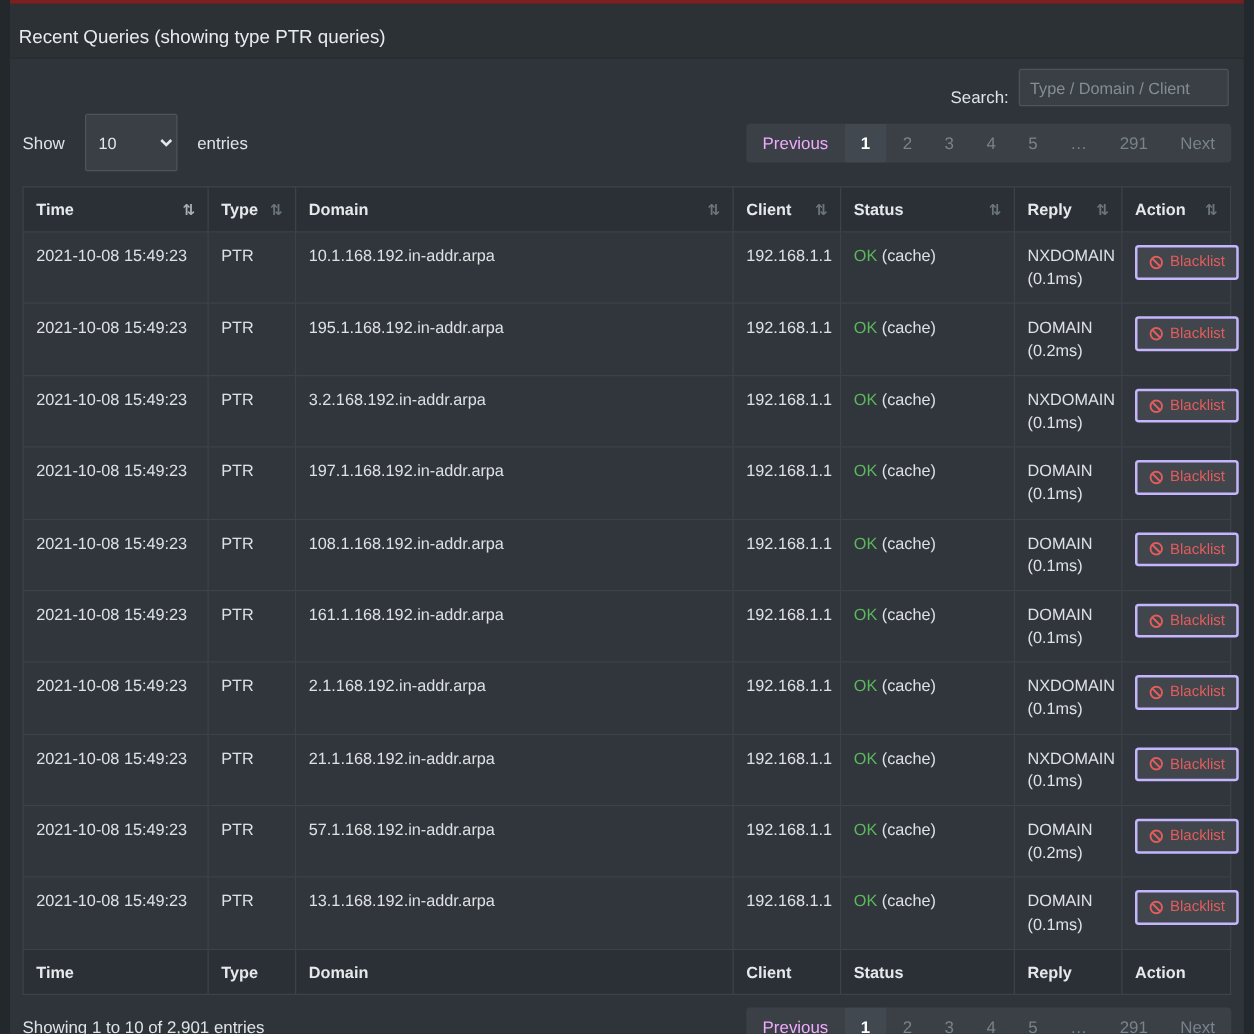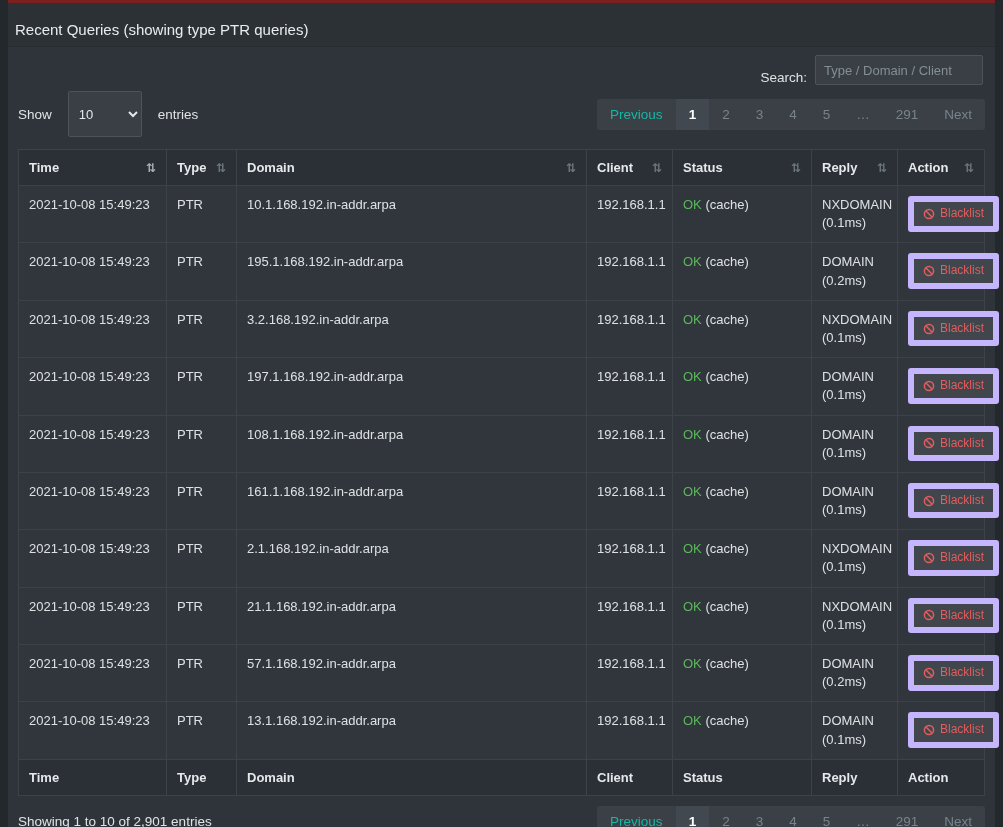--- a/index.html
+++ b/index.html
@@ -66,21 +66,21 @@
 
   .pagination {
     display: flex;
     background: #3a4046;
     border-radius: 3px;
     overflow: hidden;
     font-size: 13.5px;
     align-items: stretch;
   }
   .pg-item { padding: 8px 13px; color: #79838b; cursor: pointer; user-select: none; }
-  .pg-item.pg-prev { color: #14b8a6; text-align: right; }
+  .pg-item.pg-prev { color: #f0abfc; text-align: right; }
   .pg-item.active { color: #ffffff; font-weight: bold; background: #42484f; }
   .pg-item.dots { cursor: default; }
 
   table.queries {
     width: 100%;
     border-collapse: collapse;
     table-layout: fixed;
   }
   table.queries th, table.queries td {
     border: 1px solid #3c4248;
@@ -109,21 +109,21 @@
     font-weight: bold;
     color: #e6e9eb;
   }
   .ok { color: #5cb85c; }
   .blacklist-btn {
     display: inline-flex;
     align-items: center;
     gap: 5px;
     padding: 4px 9px;
     background: #40464c;
-    border: 6px solid #c4b5fd;
+    border: 2px solid #c4b5fd;
     border-radius: 3px;
     color: #e25d5d;
     font-family: inherit;
     font-size: 12px;
     cursor: pointer;
     line-height: 1.3;
   }
   .ban-icon { display: inline-flex; }
 
   .bottom-row {

